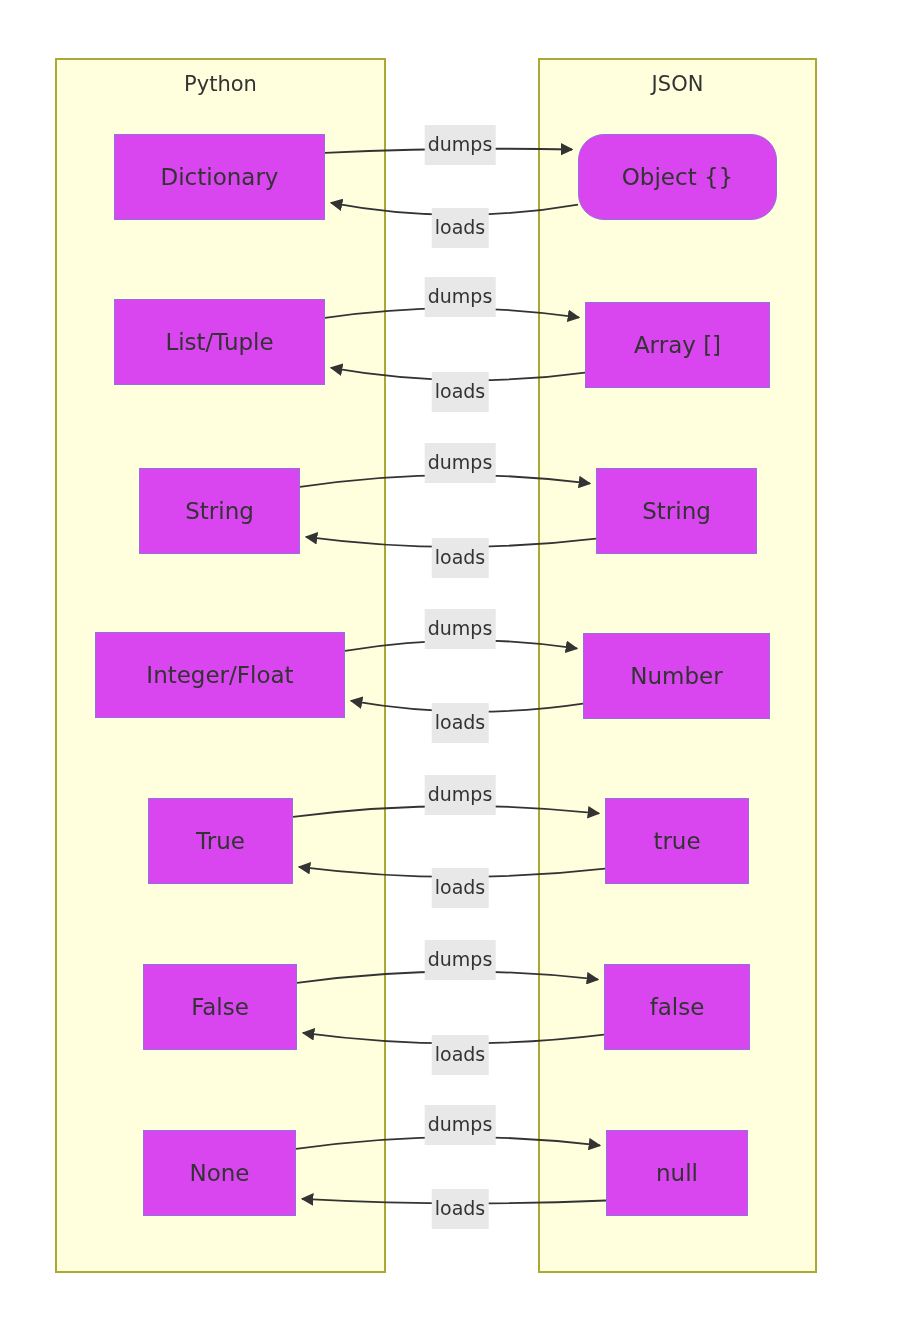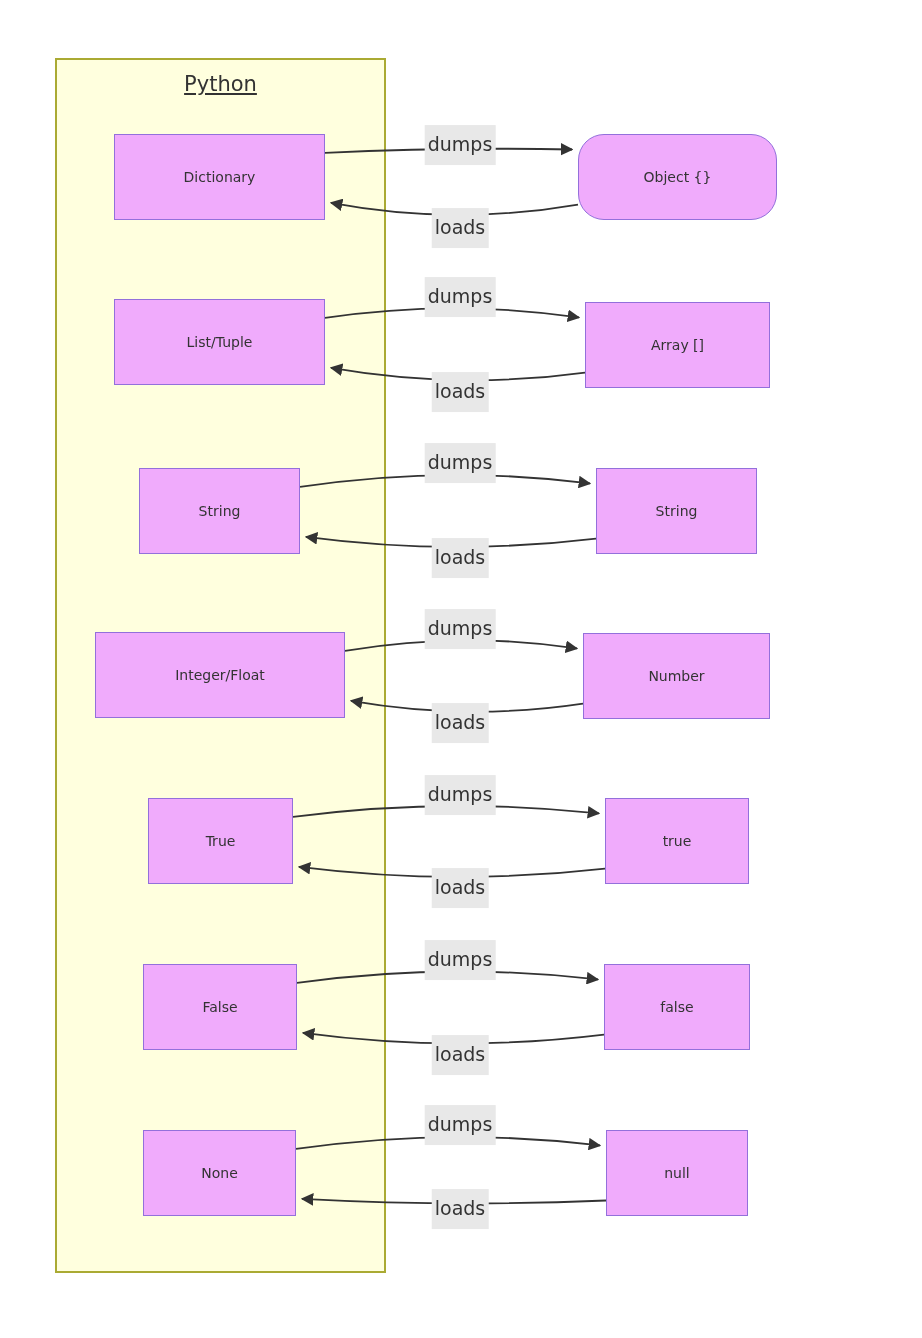--- a/index.html
+++ b/index.html
@@ -2,40 +2,43 @@
 <html><head>
 <meta charset="utf-8">
 <style>
   html,body{margin:0;padding:0;background:#ffffff;}
   body{width:922px;height:1338px;position:relative;overflow:hidden;
        font-family:"DejaVu Sans","Liberation Sans",sans-serif;}
   #stage{position:absolute;left:0;top:0;width:922px;height:1338px;}
 
   .panel{position:absolute;background:#ffffde;border:2px solid #aaaa33;box-sizing:border-box;}
   .panel-title{position:absolute;width:100%;text-align:center;top:12px;left:0;
-               font-size:21px;color:#333333;font-family:"DejaVu Sans","Liberation Sans",sans-serif;text-decoration:underline;}
+               font-size:21px;color:#333333;font-family:"DejaVu Sans","Liberation Sans",sans-serif;}
 
-  .node{position:absolute;background:#f0abfc;border:1.6px solid #9370db;box-sizing:border-box;
+  .node{position:absolute;background:#d946ef;border:1.6px solid #9370db;box-sizing:border-box;
         display:flex;align-items:center;justify-content:center;
-        font-size:14px;color:#333333;z-index:4;}
+        font-size:23px;color:#333333;z-index:4;}
 
   svg.edges{position:absolute;left:0;top:0;width:922px;height:1338px;z-index:3;
             pointer-events:none;overflow:visible;}
 
   .edge-label{position:absolute;background:#e8e8e8;color:#333333;font-size:19px;
               line-height:1.15;padding:9px 3px;white-space:nowrap;z-index:6;
               transform:translate(-50%,-50%);}
 </style>
 </head>
 <body>
 
 <div id="stage">
 
   <div class="panel" id="panel-python" style="left: 55px; top: 58px; width: 331px; height: 1215px;">
     <div class="panel-title">Python</div>
+  </div>
+  <div class="panel" id="panel-json" style="left: 538px; top: 58px; width: 279px; height: 1215px;">
+    <div class="panel-title">JSON</div>
   </div>
 
   <svg class="edges" id="edge-layer" viewBox="0 0 922 1338" preserveAspectRatio="none">
     <defs>
       <marker id="arrowhead" viewBox="0 0 10 10" refX="9" refY="5" markerWidth="7" markerHeight="7" orient="auto-start-reverse">
         <path d="M 0 0 L 10 5 L 0 10 z" fill="#333333"></path>
       </marker>
     </defs>
     <g id="edge-paths">
         <path d="M 325 152.92000000000002 Q 448.5 147 572 149.48" fill="none" stroke="#333333" stroke-width="1.8" marker-end="url(#arrowhead)"></path>

